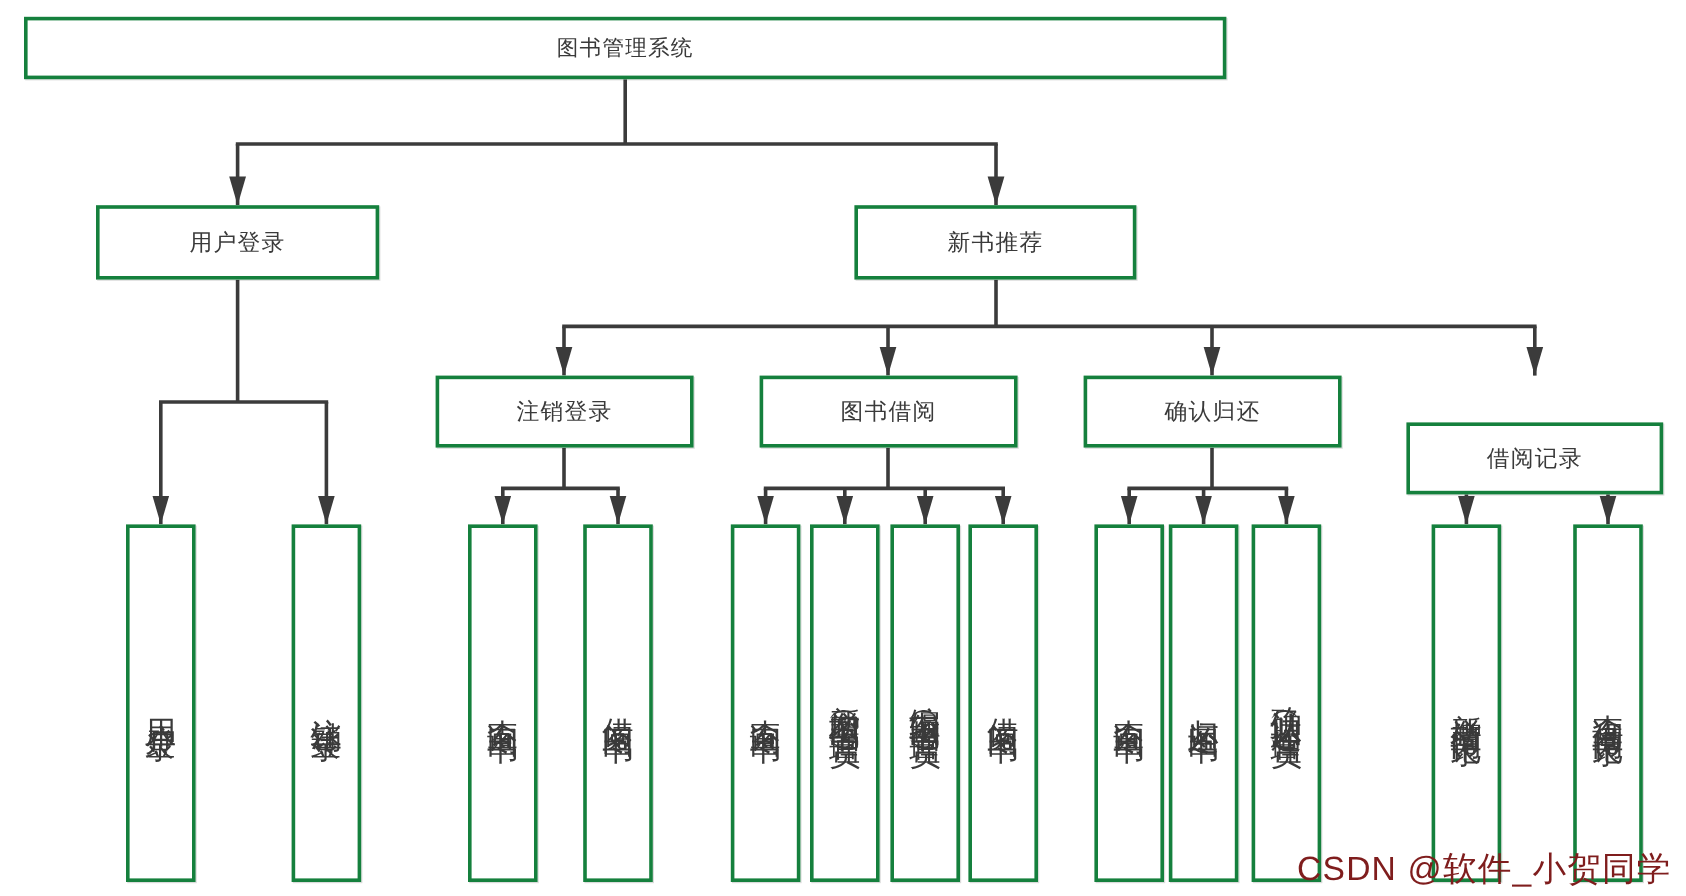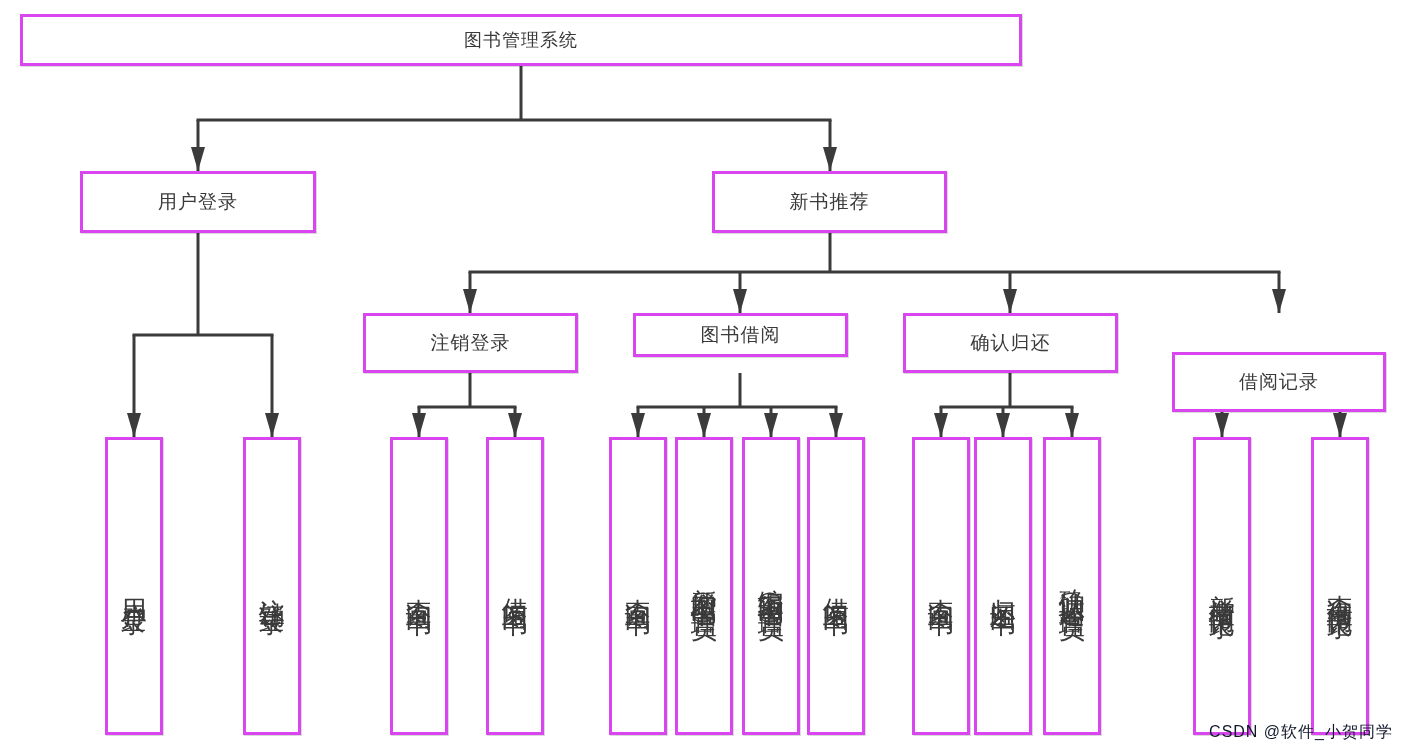--- a/index.html
+++ b/index.html
@@ -3,21 +3,21 @@
 <meta charset="utf-8">
 <style>
   * { box-sizing: border-box; margin: 0; padding: 0; }
   html, body { width: 1405px; height: 747px; background: #ffffff; }
   body { font-family: "Liberation Sans", sans-serif; }
   .stage { position: relative; width: 1405px; height: 747px; overflow: hidden; background: #ffffff; }
   svg.connectors { position: absolute; left: 0; top: 0; width: 1405px; height: 747px; z-index: 1; }
   .node {
     position: absolute;
     background: #ffffff;
-    border: 3px solid #d946ef;
+    border: 3px solid #15803d;
     display: flex;
     align-items: center;
     justify-content: center;
     z-index: 2;
     color: #3a3a3a;
     box-shadow: 1px 1px 0 rgba(0,0,0,0.14);
   }
   .node.h { font-size: 19px; letter-spacing: 1px; }
   .node.root-box { font-size: 18px; }
   .node.v { top: 437px; height: 298px; width: 58px; }
@@ -26,22 +26,22 @@
     text-orientation: mixed;
     font-size: 26px;
     letter-spacing: 4px;
     line-height: 1.1;
     color: #3a3a3a;
   }
   .watermark {
     position: absolute;
     right: 12px;
     bottom: 4px;
-    font-size: 16px;
-    color: #0f172a;
+    font-size: 28px;
+    color: #7f1d1d;
     z-index: 3;
     letter-spacing: 1px;
   }
 </style>
 </head>
 <body>
 
 <div class="stage">
 
   <svg class="connectors" viewBox="0 0 1405 747">
@@ -101,21 +101,21 @@
   <div class="node h" style="left:80px; top:171px; width:236px; height:62px;">
     <span>用户登录</span>
   </div>
   <div class="node h" style="left:712px; top:171px; width:235px; height:62px;">
     <span>新书推荐</span>
   </div>
 
   <div class="node h" style="left:363px; top:313px; width:215px; height:60px;">
     <span>注销登录</span>
   </div>
-  <div class="node h" style="left:633px; top:313px; width:215px; height:44px;">
+  <div class="node h" style="left:633px; top:313px; width:215px; height:60px;">
     <span>图书借阅</span>
   </div>
   <div class="node h" style="left:903px; top:313px; width:215px; height:60px;">
     <span>确认归还</span>
   </div>
   <div class="node h" style="left:1172px; top:313px; width:214px; height:60px;margin-top:39px;">
     <span>借阅记录</span>
   </div>
 
   <div class="node v" style="left:105px;">

